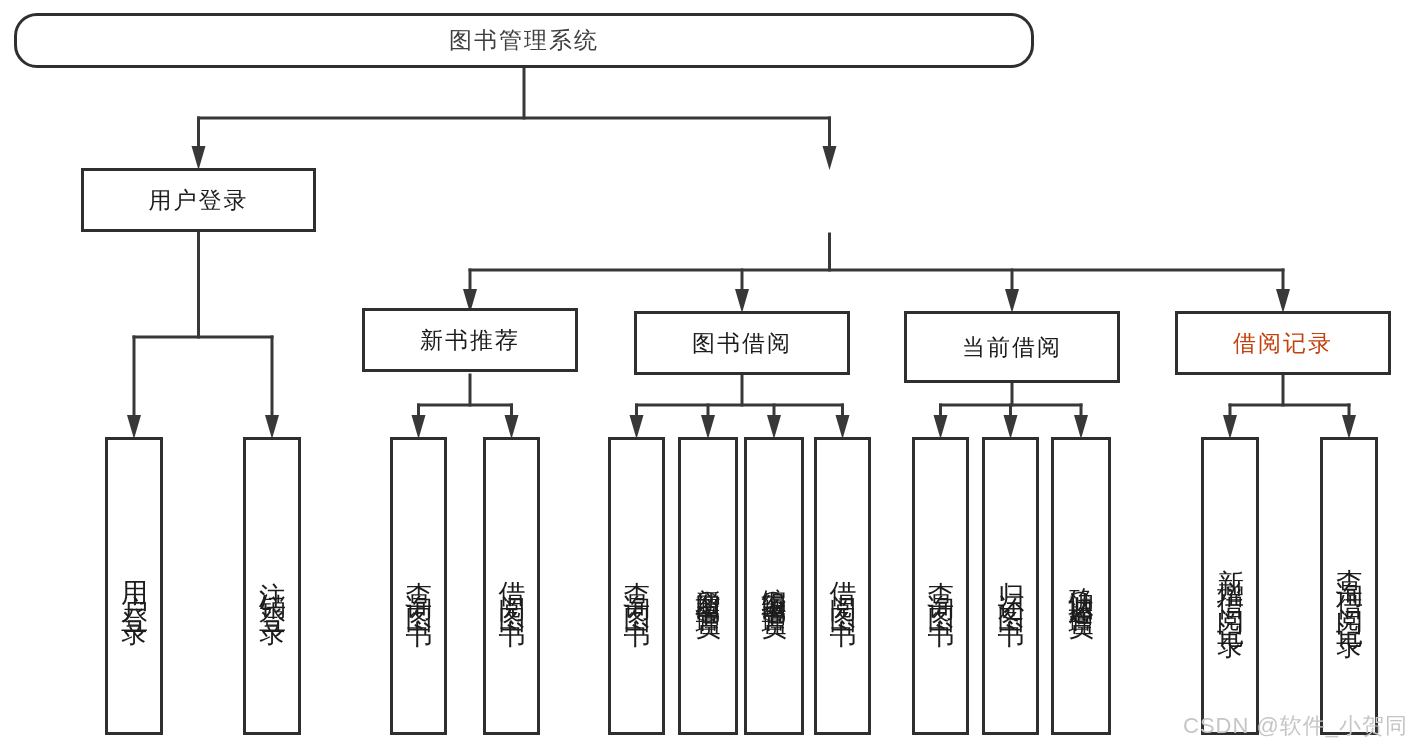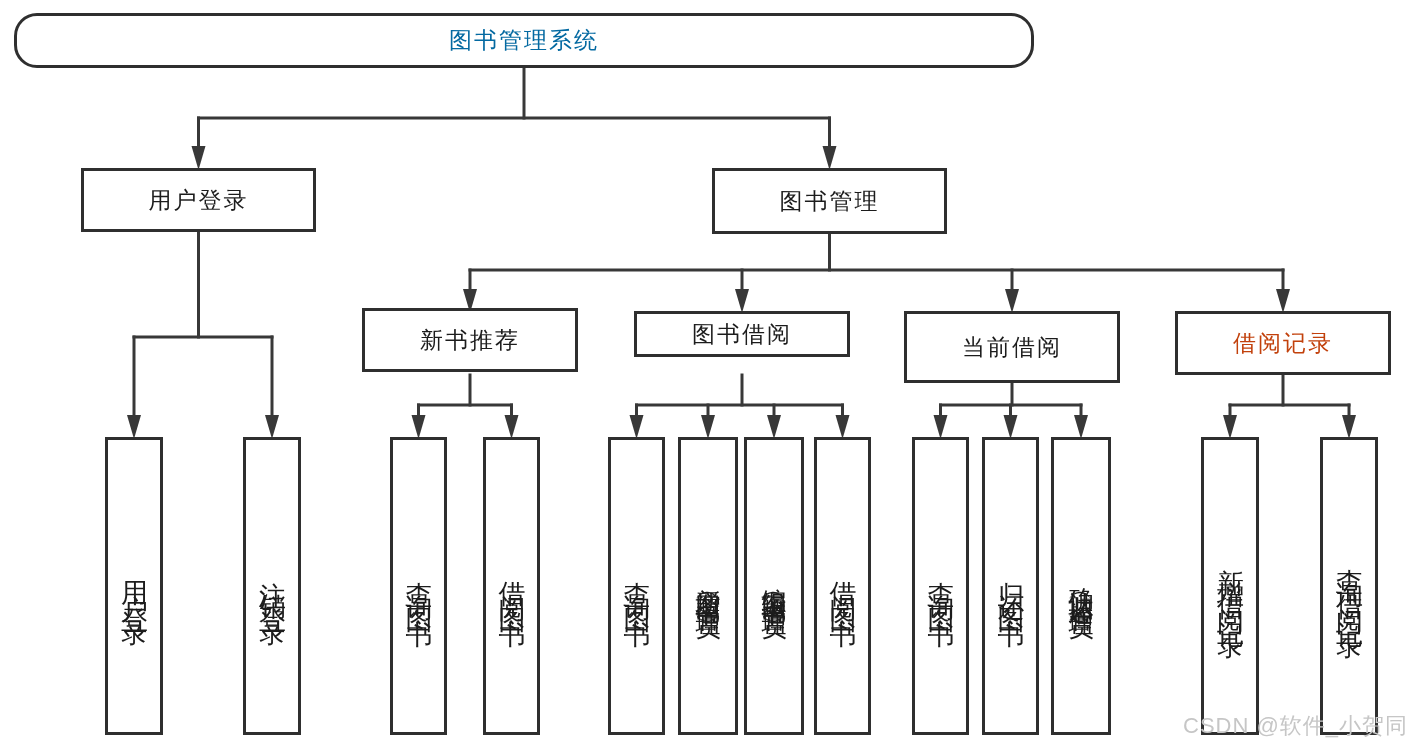--- a/index.html
+++ b/index.html
@@ -114,33 +114,30 @@
       <line x1="1081" y1="405" x2="1081" y2="421" stroke="#383838" stroke-width="3" stroke-linecap="square"></line>
       <polygon points="1074,415 1088,415 1081,439" fill="#383838"></polygon>
       <line x1="1283" y1="375" x2="1283" y2="405" stroke="#383838" stroke-width="3" stroke-linecap="square"></line>
       <line x1="1230" y1="405" x2="1349" y2="405" stroke="#383838" stroke-width="3" stroke-linecap="square"></line>
       <line x1="1230" y1="405" x2="1230" y2="421" stroke="#383838" stroke-width="3" stroke-linecap="square"></line>
       <polygon points="1223,415 1237,415 1230,439" fill="#383838"></polygon>
       <line x1="1349" y1="405" x2="1349" y2="421" stroke="#383838" stroke-width="3" stroke-linecap="square"></line>
       <polygon points="1342,415 1356,415 1349,439" fill="#383838"></polygon>
     </svg>
   <div id="node-layer">
-      <div class="node horizontal" style="left: 14px; top: 13px; width: 1020px; height: 55px; border-color: rgb(47, 47, 47); background: rgb(255, 255, 255); color: #0369a1; border-radius: 23px;">
+      <div class="node horizontal" style="left: 14px; top: 13px; width: 1020px; height: 55px; border-color: rgb(47, 47, 47); background: rgb(255, 255, 255); color: #404040; border-radius: 23px;">
         <span class="label">图书管理系统</span>
       </div>
       <div class="node horizontal" style="left: 81px; top: 168px; width: 235px; height: 64px; border-color: rgb(47, 47, 47); background: rgb(255, 255, 255); color: rgb(28, 28, 28);">
         <span class="label">用户登录</span>
       </div>
-      <div class="node horizontal" style="left: 712px; top: 168px; width: 235px; height: 66px; border-color: rgb(47, 47, 47); background: rgb(255, 255, 255); color: rgb(28, 28, 28);">
-        <span class="label">图书管理</span>
-      </div>
       <div class="node horizontal" style="left: 362px; top: 308px; width: 216px; height: 64px; border-color: rgb(47, 47, 47); background: rgb(255, 255, 255); color: rgb(28, 28, 28);">
         <span class="label">新书推荐</span>
       </div>
-      <div class="node horizontal" style="left: 634px; top: 311px; width: 216px; height: 46px; border-color: rgb(47, 47, 47); background: rgb(255, 255, 255); color: rgb(28, 28, 28);">
+      <div class="node horizontal" style="left: 634px; top: 311px; width: 216px; height: 64px; border-color: rgb(47, 47, 47); background: rgb(255, 255, 255); color: rgb(28, 28, 28);">
         <span class="label">图书借阅</span>
       </div>
       <div class="node horizontal" style="left: 904px; top: 311px; width: 216px; height: 72px; border-color: rgb(47, 47, 47); background: rgb(255, 255, 255); color: rgb(28, 28, 28);">
         <span class="label">当前借阅</span>
       </div>
       <div class="node horizontal" style="left: 1175px; top: 311px; width: 216px; height: 64px; border-color: rgb(47, 47, 47); background: rgb(255, 255, 255); color: #c2410c;">
         <span class="label">借阅记录</span>
       </div>
       <div class="node vertical" style="left: 105px; top: 437px; width: 58px; height: 298px; border-color: rgb(47, 47, 47); background: rgb(255, 255, 255); color: rgb(28, 28, 28);">
         <span class="label">用户登录</span>

